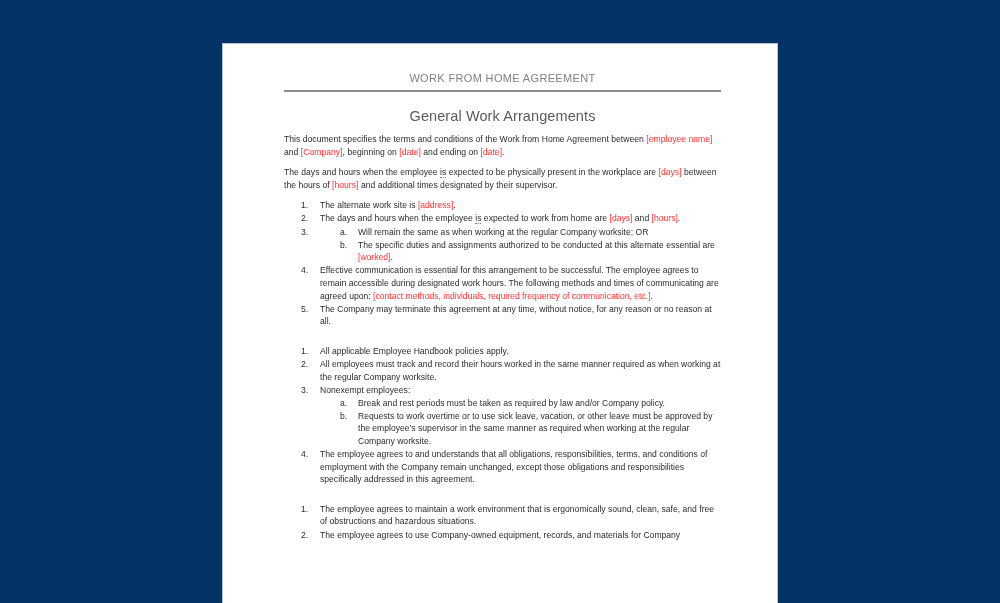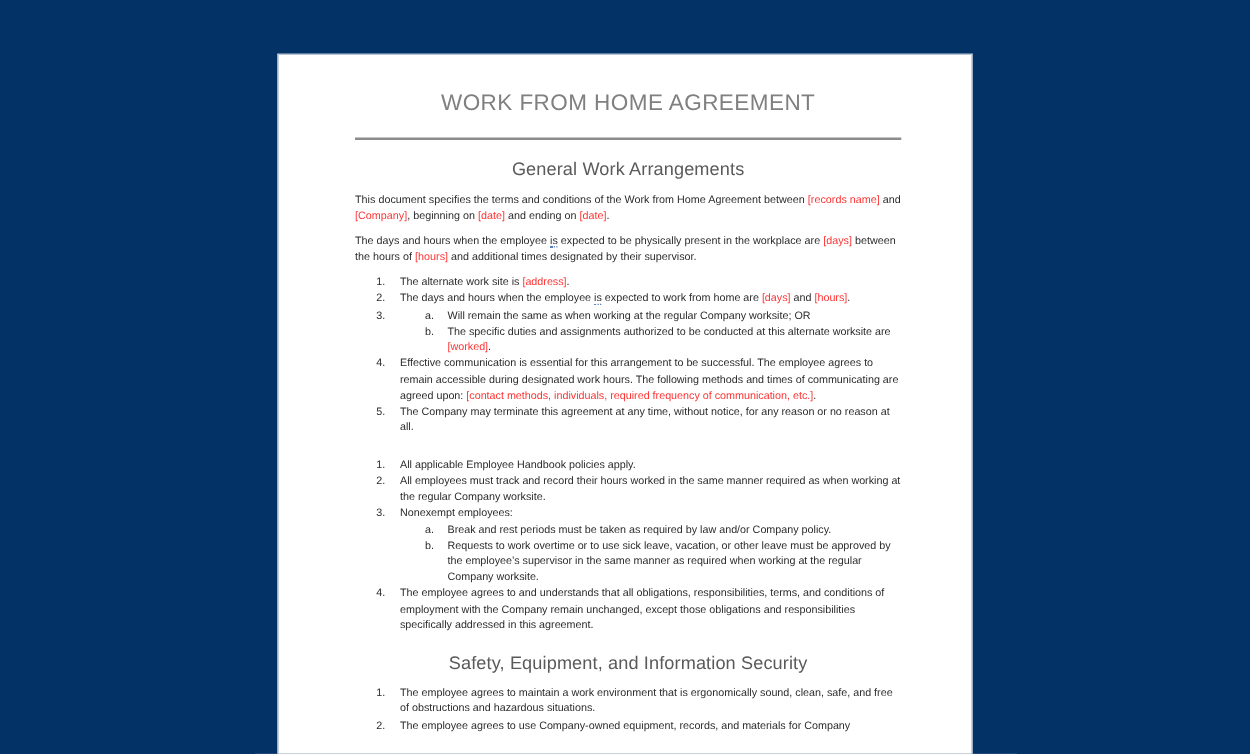--- a/index.html
+++ b/index.html
@@ -37,25 +37,25 @@
   }
 
   #page-inner {
     padding: 28px 56px 0 61px;
   }
 
   
   .doc-title {
     text-align: center;
     font-family: "Liberation Sans", sans-serif;
-    font-size: 18px;
+    font-size: 11px;
     font-weight: 400;
     letter-spacing: 0.35px;
     color: #808080;
-    margin: 0 0 12px 0;
+    margin: 0 0 1px 0;
     padding-bottom: 5px;
   }
   .title-rule {
     height: 2px;
     background: #8c8c8c;
     margin: 0 0 16px 0;
   }
 
   
   .section-heading {
@@ -125,41 +125,41 @@
 <div id="viewport">
   <div id="page">
     <div id="page-inner">
 
       <h1 class="doc-title">WORK FROM HOME AGREEMENT</h1>
       <div class="title-rule"></div>
 
       <div id="sections">
           <div class="section-block">
             <h2 class="section-heading">General Work Arrangements</h2>
-            <p class="body"><span>This document specifies the terms and conditions of the Work from Home Agreement between </span><span class="ph">[records name]</span><span> and </span><span class="ph">[Company]</span><span>, beginning on </span><span class="ph">[date]</span><span> and ending on </span><span class="ph">[date]</span><span>.</span></p>
+            <p class="body"><span>This document specifies the terms and conditions of the Work from Home Agreement between </span><span class="ph">[employee name]</span><span> and </span><span class="ph">[Company]</span><span>, beginning on </span><span class="ph">[date]</span><span> and ending on </span><span class="ph">[date]</span><span>.</span></p>
             <p class="body"><span>The days and hours when the employee </span><span class="squiggle">is</span><span> expected to be physically present in the workplace are </span><span class="ph">[days]</span><span> between the hours of </span><span class="ph">[hours]</span><span> and additional times designated by their supervisor.</span></p>
             <ol class="lvl1">
               <li>
                 <span class="marker">1.</span>
                 <span class="li-body"><span>The alternate work site is </span><span class="ph">[address]</span><span>.</span></span>
               </li>
               <li>
                 <span class="marker">2.</span>
                 <span class="li-body"><span>The days and hours when the employee </span><span class="squiggle">is</span><span> expected to work from home are </span><span class="ph">[days]</span><span> and </span><span class="ph">[hours]</span><span>.</span></span>
               </li>
               <li>
                 <span class="marker">3.</span>
                 <ol class="lvl2">
                   <li>
                     <span class="marker">a.</span>
                     <span class="li-body"><span>Will remain the same as when working at the regular Company worksite; OR</span></span>
                   </li>
                   <li>
                     <span class="marker">b.</span>
-                    <span class="li-body"><span>The specific duties and assignments authorized to be conducted at this alternate worksite are </span><span class="ph">[worked]</span><span>.</span></span>
+                    <span class="li-body"><span>The specific duties and assignments authorized to be conducted at this alternate essential are </span><span class="ph">[worked]</span><span>.</span></span>
                   </li>
                 </ol>
               </li>
               <li>
                 <span class="marker">4.</span>
                 <span class="li-body"><span>Effective communication is essential for this arrangement to be successful. The employee agrees to remain accessible during designated work hours. The following methods and times of communicating are agreed upon: </span><span class="ph">[contact methods, individuals, required frequency of communication, etc.]</span><span>.</span></span>
               </li>
               <li>
                 <span class="marker">5.</span>
                 <span class="li-body"><span>The Company may terminate this agreement at any time, without notice, for any reason or no reason at all.</span></span>
@@ -190,21 +190,20 @@
                   </li>
                 </ol>
               </li>
               <li>
                 <span class="marker">4.</span>
                 <span class="li-body"><span>The employee agrees to and understands that all obligations, responsibilities, terms, and conditions of employment with the Company remain unchanged, except those obligations and responsibilities specifically addressed in this agreement.</span></span>
               </li>
             </ol>
           </div>
           <div class="section-block">
-            <h2 class="section-heading">Safety, Equipment, and Information Security</h2>
             <ol class="lvl1">
               <li>
                 <span class="marker">1.</span>
                 <span class="li-body"><span>The employee agrees to maintain a work environment that is ergonomically sound, clean, safe, and free of obstructions and hazardous situations.</span></span>
               </li>
               <li>
                 <span class="marker">2.</span>
                 <span class="li-body"><span>The employee agrees to use Company-owned equipment, records, and materials for Company</span></span>
               </li>
             </ol>

